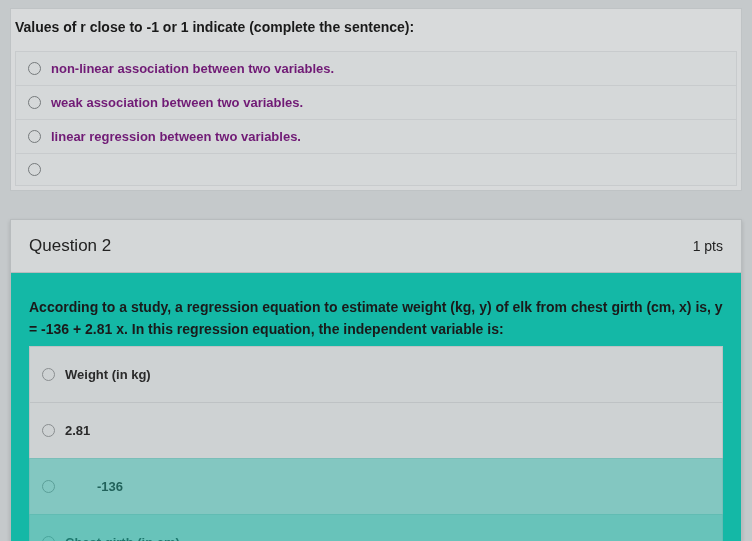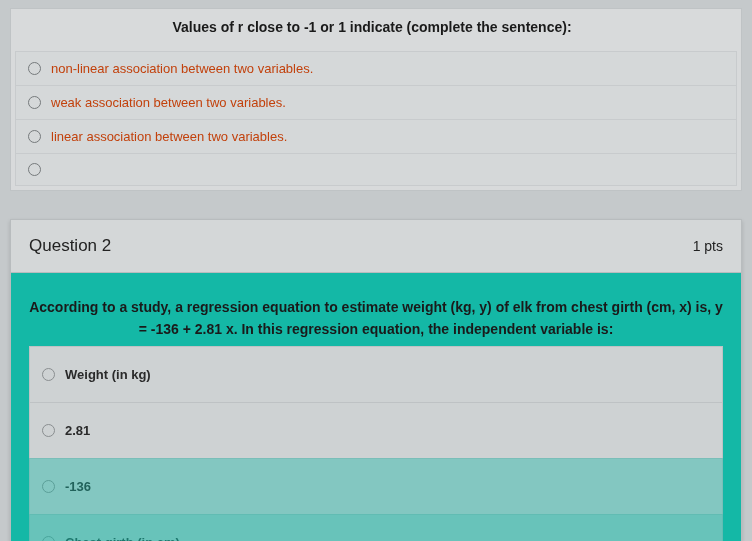--- a/index.html
+++ b/index.html
@@ -1,19 +1,18 @@
 <!DOCTYPE html>
 <html><head>
   <meta charset="utf-8">
   <style>
     * {
       margin: 0;
       padding: 0;
       box-sizing: border-box;
-      text-align: center;
     }
     body {
       font-family: -apple-system, BlinkMacSystemFont, "Segoe UI", "Helvetica Neue", Arial, sans-serif;
       background: #c5c9cb;
       width: 752px;
       height: 541px;
       overflow: hidden;
       padding: 8px 10px;
     }
     .question-block {
@@ -45,22 +44,22 @@
       width: 13px;
       height: 13px;
       border: 1.5px solid #767a7c;
       border-radius: 50%;
       margin-right: 10px;
       flex-shrink: 0;
       background: transparent;
     }
     .option-label {
       font-size: 13px;
-      font-weight: 400;
-      color: #c2410c;
+      font-weight: 700;
+      color: #701a75;
     }
     .question-card {
       background: #14b8a6;
       border: 1px solid #b8bcbe;
       box-shadow: 0 2px 4px rgba(0,0,0,0.15);
     }
     .question-header {
       display: flex;
       justify-content: space-between;
       align-items: center;
@@ -110,20 +109,21 @@
       flex-shrink: 0;
       background: transparent;
     }
     .option-label-2 {
       font-size: 13px;
       font-weight: 600;
       color: #2a2a2a;
     }
     .faded {
       opacity: 0.6;
+      gap: 32px;
     }
     .more-faded {
       opacity: 0.45;
     }
   </style>
 </head>
 <body>
 
 <div class="question-block">
   <div class="question-prompt">Values of r close to -1 or 1 indicate (complete the sentence):</div>
@@ -131,21 +131,21 @@
     <div class="option-row">
       <span class="radio-circle"></span>
       <span class="option-label">non-linear association between two variables.</span>
     </div>
     <div class="option-row">
       <span class="radio-circle"></span>
       <span class="option-label">weak association between two variables.</span>
     </div>
     <div class="option-row">
       <span class="radio-circle"></span>
-      <span class="option-label">linear association between two variables.</span>
+      <span class="option-label">linear regression between two variables.</span>
     </div>
     <div class="option-row">
       <span class="radio-circle"></span>
     </div>
   </div>
 </div>
 
 <div class="question-card">
   <div class="question-header">
     <span class="question-title">Question 2</span>

